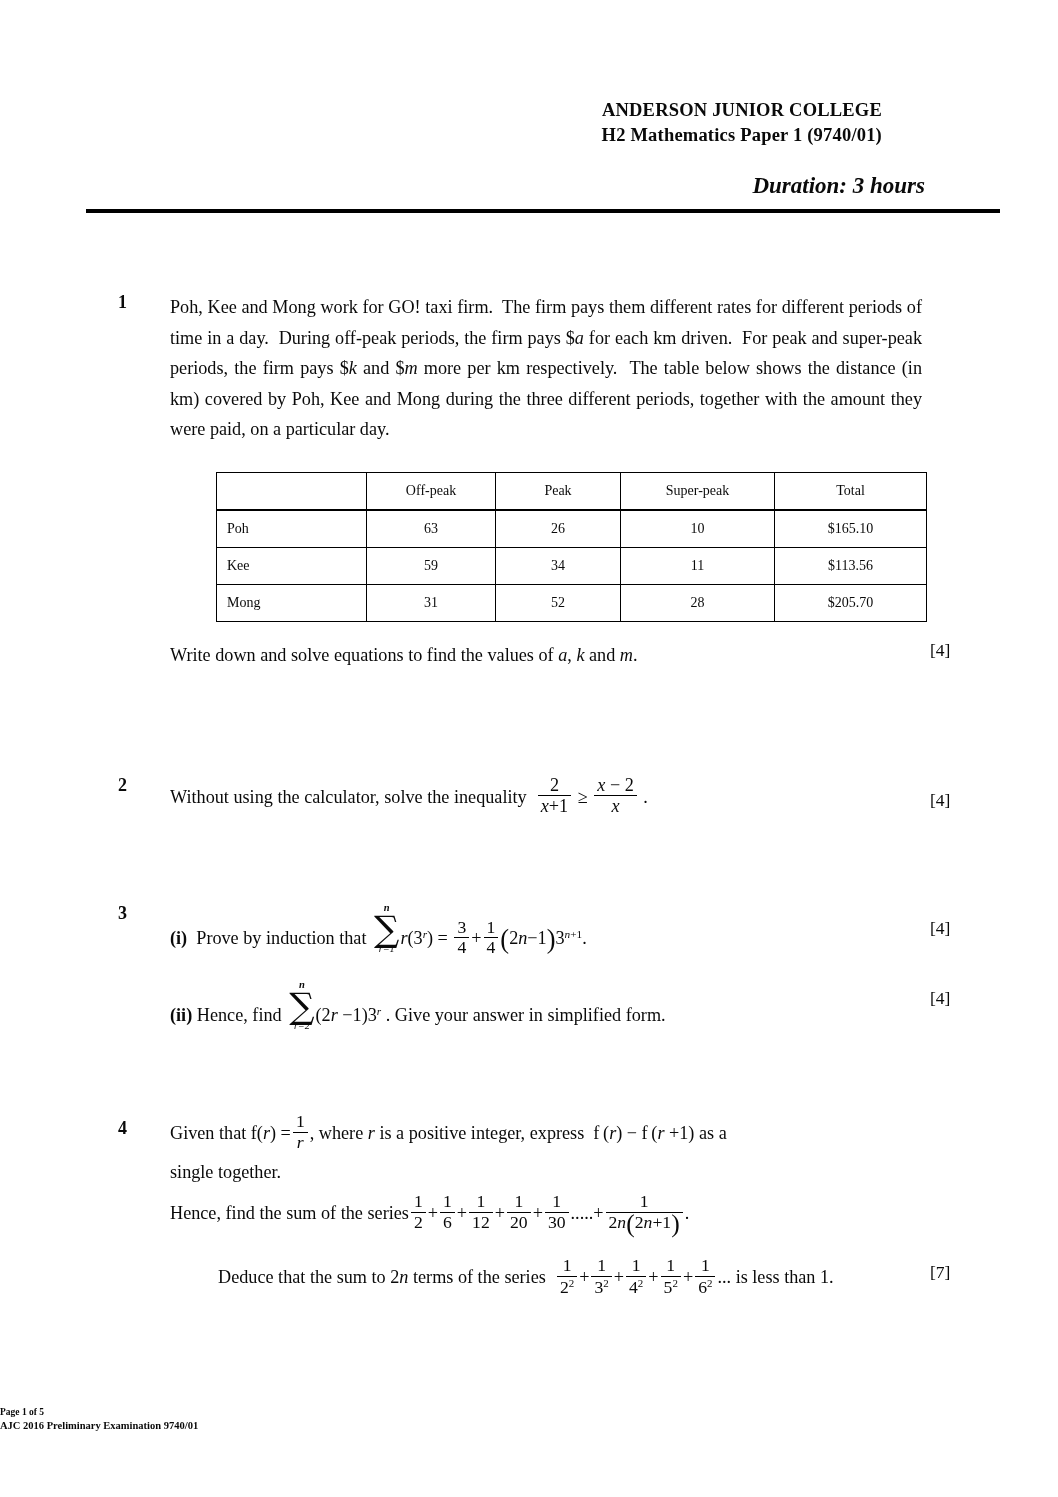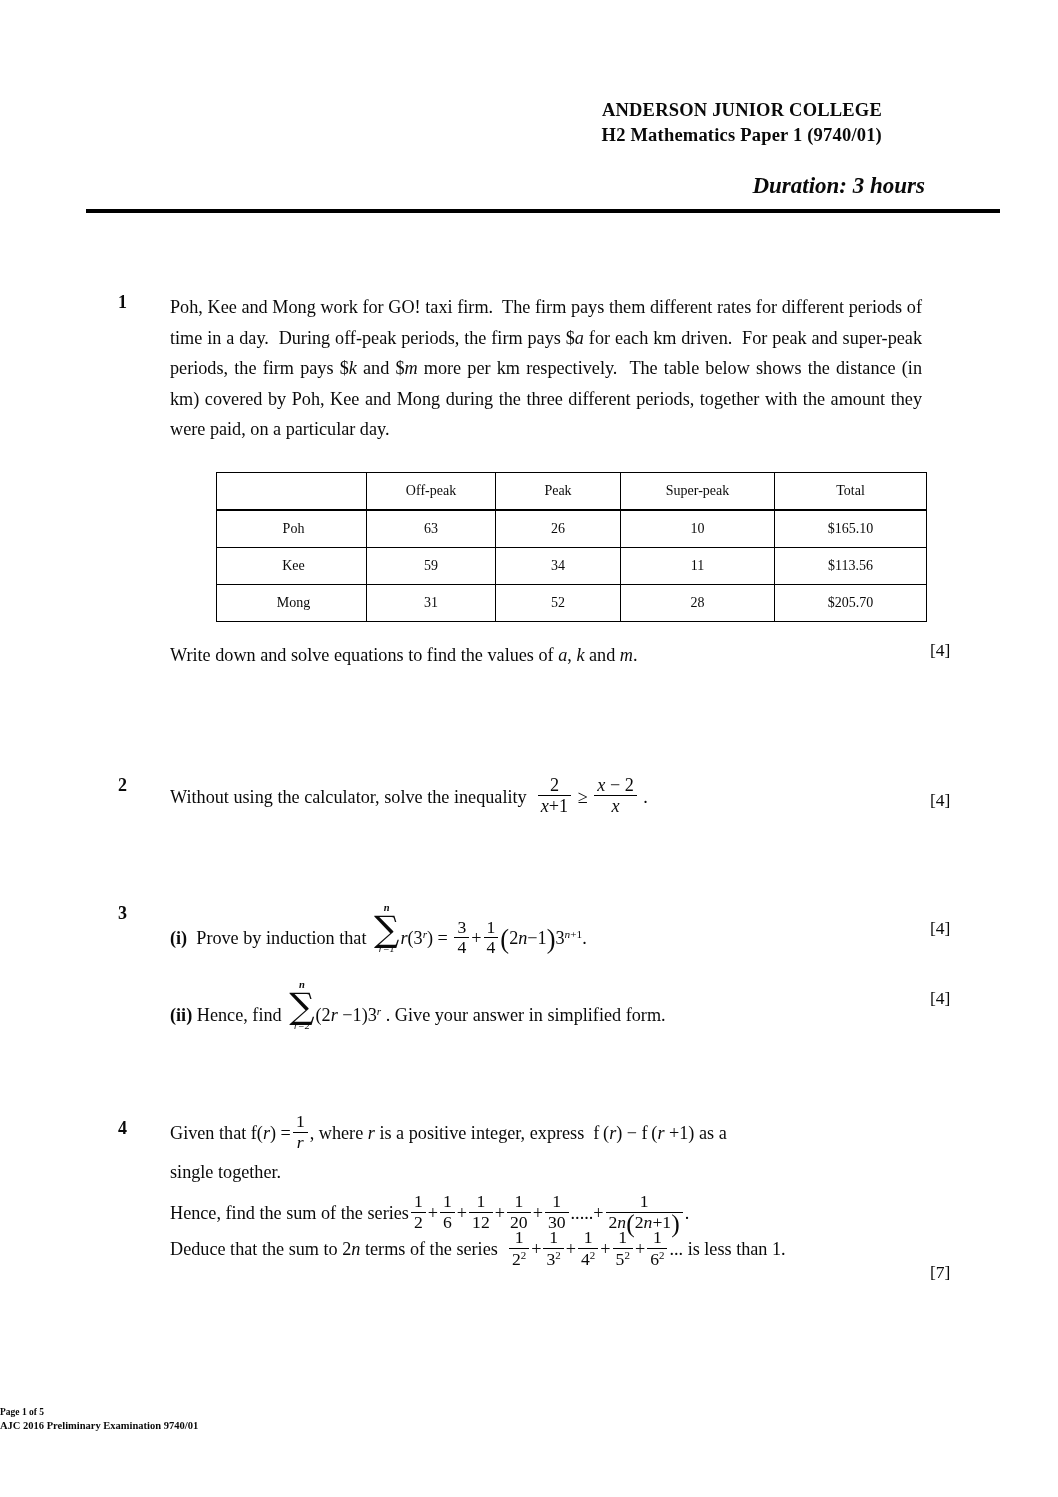--- a/index.html
+++ b/index.html
@@ -103,21 +103,21 @@
     height: 36px;
     font-weight: normal;
     padding: 0 6px;
     text-align: center;
     vertical-align: middle;
   }
   table.qtable thead td {
     border-bottom-width: 2.6px;
   }
   table.qtable td.rowhead {
-    text-align: center;
+    text-align: left;
     padding-left: 10px;
     width: 133px;
   }
   table.qtable td.c-off { width: 116px; }
   table.qtable td.c-peak { width: 112px; }
   table.qtable td.c-super { width: 141px; }
   table.qtable td.c-total { width: 139px; }
 
   
   .frac {
@@ -269,21 +269,21 @@
   <div class="qnum" style="left:118px; top:1118px;">4</div>
   <div class="q qbody nojust" style="top:1112px;">
     <span class="mathline">Given that f(<i>r</i>)&nbsp;=<span class="frac small"><span class="num">1</span><span class="den"><i>r</i></span></span>, where <i>r</i> is a positive integer, express&nbsp; f (<i>r</i>)&nbsp;−&nbsp;f (<i>r</i>&nbsp;+1) as a</span>
   </div>
   <div class="q qbody nojust" style="top:1157px;">single together.</div>
 
   <div class="q qbody nojust" style="top:1192px;">
     <span class="mathline">Hence, find the sum of the series<span class="frac small"><span class="num">1</span><span class="den">2</span></span>+<span class="frac small"><span class="num">1</span><span class="den">6</span></span>+<span class="frac small"><span class="num">1</span><span class="den">12</span></span>+<span class="frac small"><span class="num">1</span><span class="den">20</span></span>+<span class="frac small"><span class="num">1</span><span class="den">30</span></span>.....+<span class="frac small"><span class="num">1</span><span class="den">2<i>n</i><span class="bigparen">(</span>2<i>n</i>+1<span class="bigparen">)</span></span></span>.</span>
   </div>
 
-  <div class="q qbody nojust" style="top:1228px;">
+  <div class="q qbody nojust" style="top:1256px;margin-left:48px;">
     <span class="mathline">Deduce that the sum to 2<i>n</i> terms of the series &nbsp;<span class="frac small"><span class="num">1</span><span class="den">2<sup class="expn">2</sup></span></span>+<span class="frac small"><span class="num">1</span><span class="den">3<sup class="expn">2</sup></span></span>+<span class="frac small"><span class="num">1</span><span class="den">4<sup class="expn">2</sup></span></span>+<span class="frac small"><span class="num">1</span><span class="den">5<sup class="expn">2</sup></span></span>+<span class="frac small"><span class="num">1</span><span class="den">6<sup class="expn">2</sup></span></span>... is less than 1.</span>
   </div>
   <div class="marks" style="top:1262px;">[7]</div>
 
   <div class="footer">
     <div class="f1">Page 1 of 5</div>
     <div class="f2">AJC 2016 Preliminary Examination 9740/01</div>
   </div>
 
 </div>

